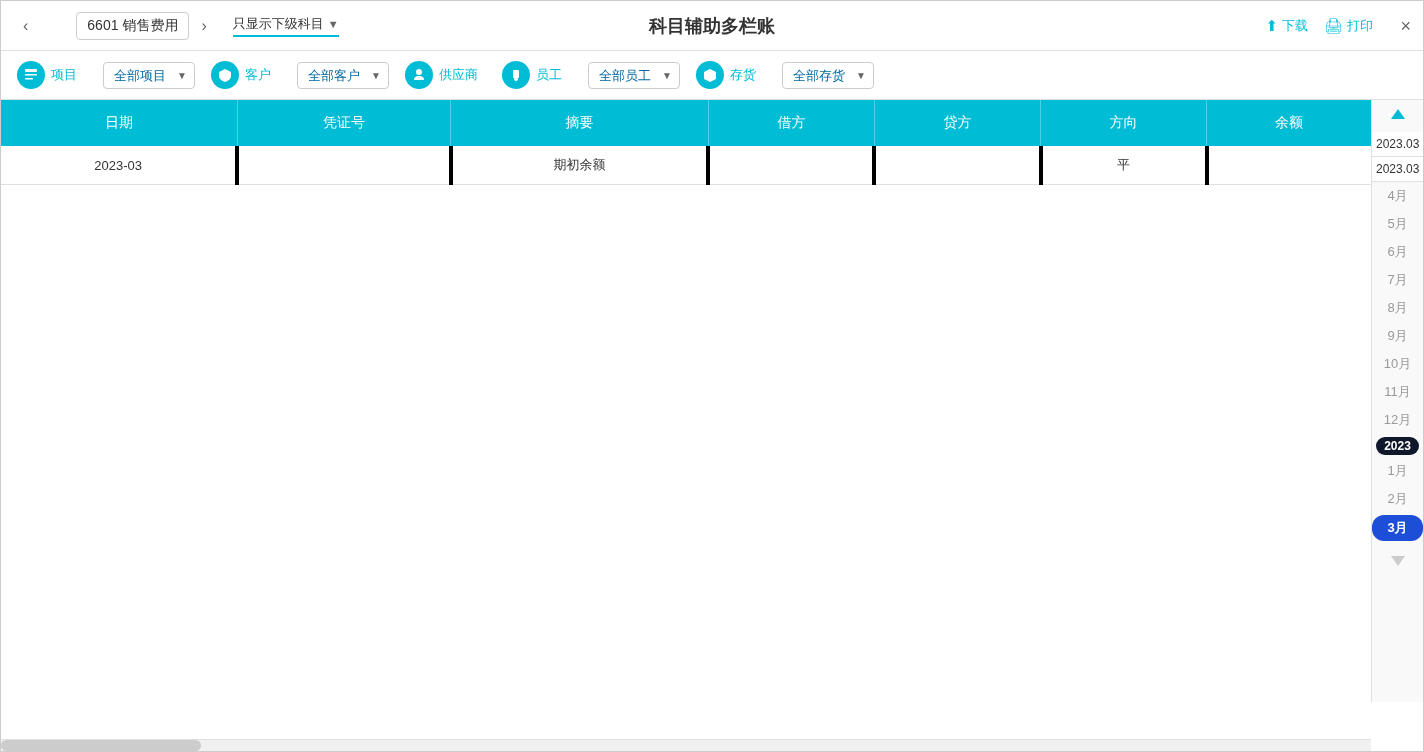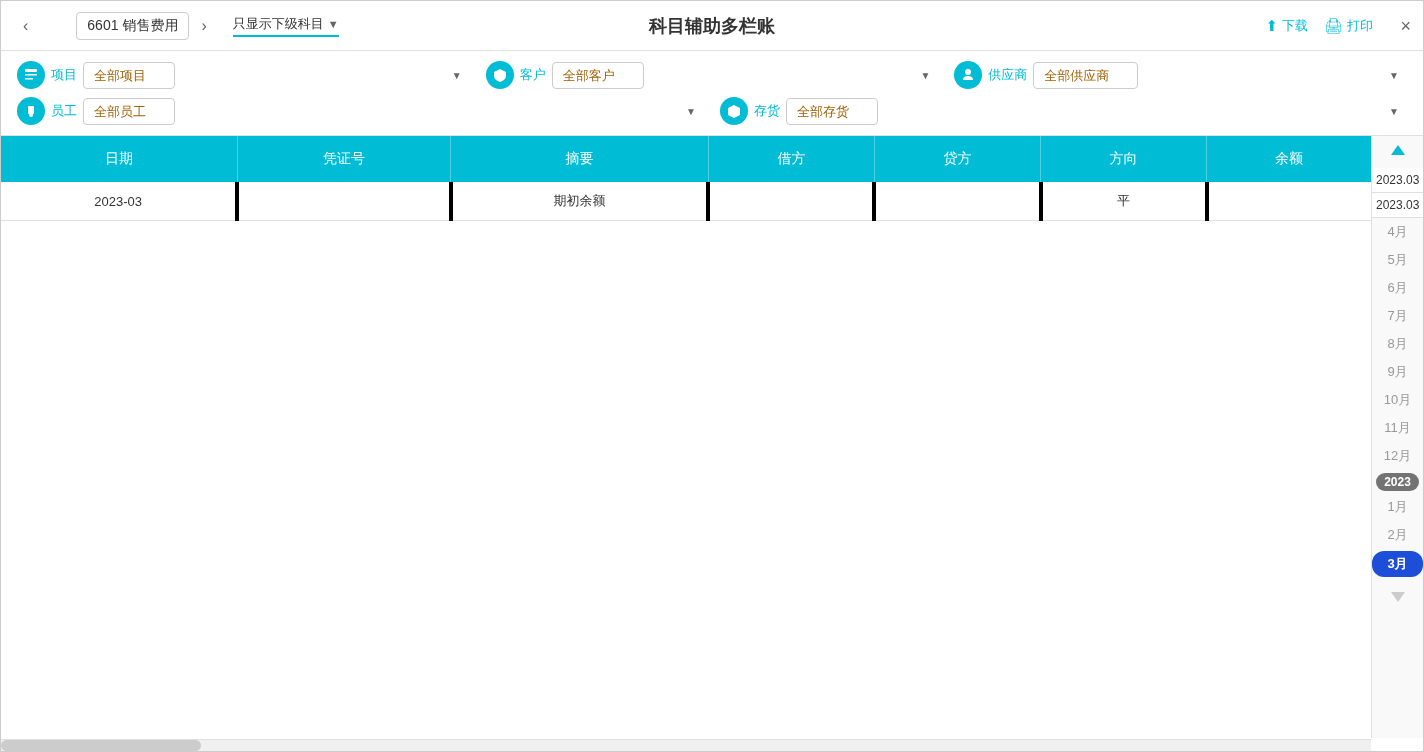--- a/index.html
+++ b/index.html
@@ -97,22 +97,22 @@
       background: none;
       border: none;
       font-size: 18px;
       cursor: pointer;
       color: #666;
     }
     
     .filter-bar {
       padding: 10px 16px;
       display: flex;
-      flex-direction: column;
-      gap: 8px;
+      flex-direction: row;
+      gap: 24px;
       border-bottom: 1px solid #e0e0e0;
     }
     .filter-row {
       display: flex;
       align-items: center;
       gap: 16px;
     }
     .filter-item {
       display: flex;
       align-items: center;
@@ -135,27 +135,28 @@
       color: #00bcd4;
       font-size: 13px;
       white-space: nowrap;
     }
     .filter-select {
       flex: 1;
       border: 1px solid #ccc;
       border-radius: 4px;
       padding: 5px 28px 5px 10px;
       font-size: 13px;
-      color: #a16207;
+      color: #0369a1;
       background: white;
       appearance: none;
       -webkit-appearance: none;
       position: relative;
       cursor: pointer;
       outline: none;
+      margin-left: 20px;
     }
     .select-wrapper {
       position: relative;
       flex: 1;
     }
     .select-wrapper::after {
       content: '▼';
       position: absolute;
       right: 8px;
       top: 50%;
@@ -235,21 +236,21 @@
       cursor: pointer;
       color: #999;
     }
     .timeline-item.active {
       background: #00bcd4;
       color: white;
       border-radius: 12px;
       font-weight: bold;
     }
     .year-badge {
-      background: #737373;
+      background: #0f172a;
       color: white;
       border-radius: 10px;
       padding: 2px 8px;
       font-size: 12px;
       font-weight: bold;
       margin: 2px 0;
     }
     .timeline-header-item {
       width: 100%;
       text-align: right;
@@ -350,25 +351,20 @@
       </div>
 
       <div class="filter-item">
         <div class="filter-icon">
           <svg width="16" height="16" viewBox="0 0 16 16" fill="white">
               <circle cx="8" cy="5" r="3"></circle>
               <path d="M3 13 C3 10 5 9 8 9 C11 9 13 10 13 13"></path>
             </svg>
         </div>
         <span class="filter-label">供应商</span>
-        <div class="select-wrapper">
-          <select class="filter-select">
-            <option>全部供应商</option>
-          </select>
-        </div>
       </div>
     </div>
 
     <div class="filter-row">
 
 
       <div class="filter-item">
         <div class="filter-icon">
           <svg width="16" height="16" viewBox="0 0 16 16" fill="white">
               <rect x="5" y="3" width="6" height="8" rx="1"></rect>

